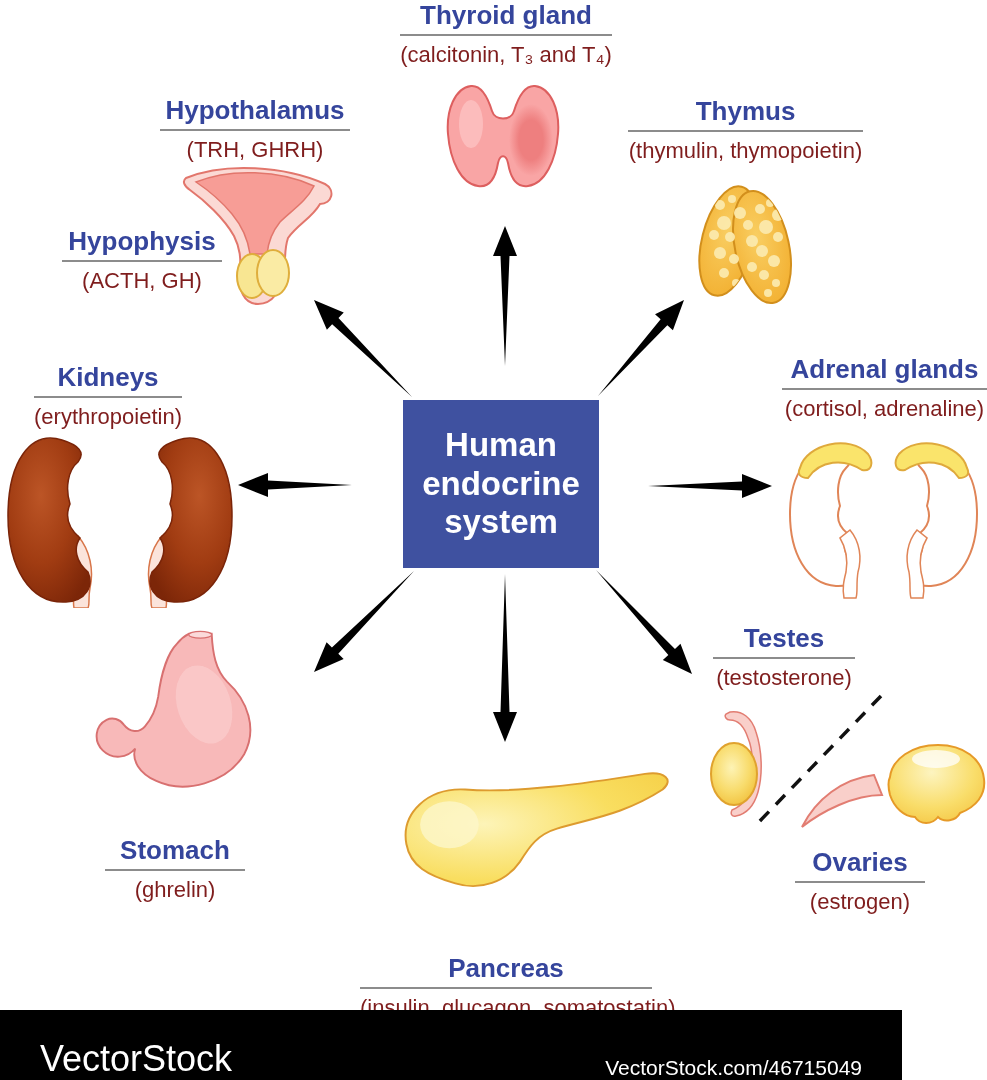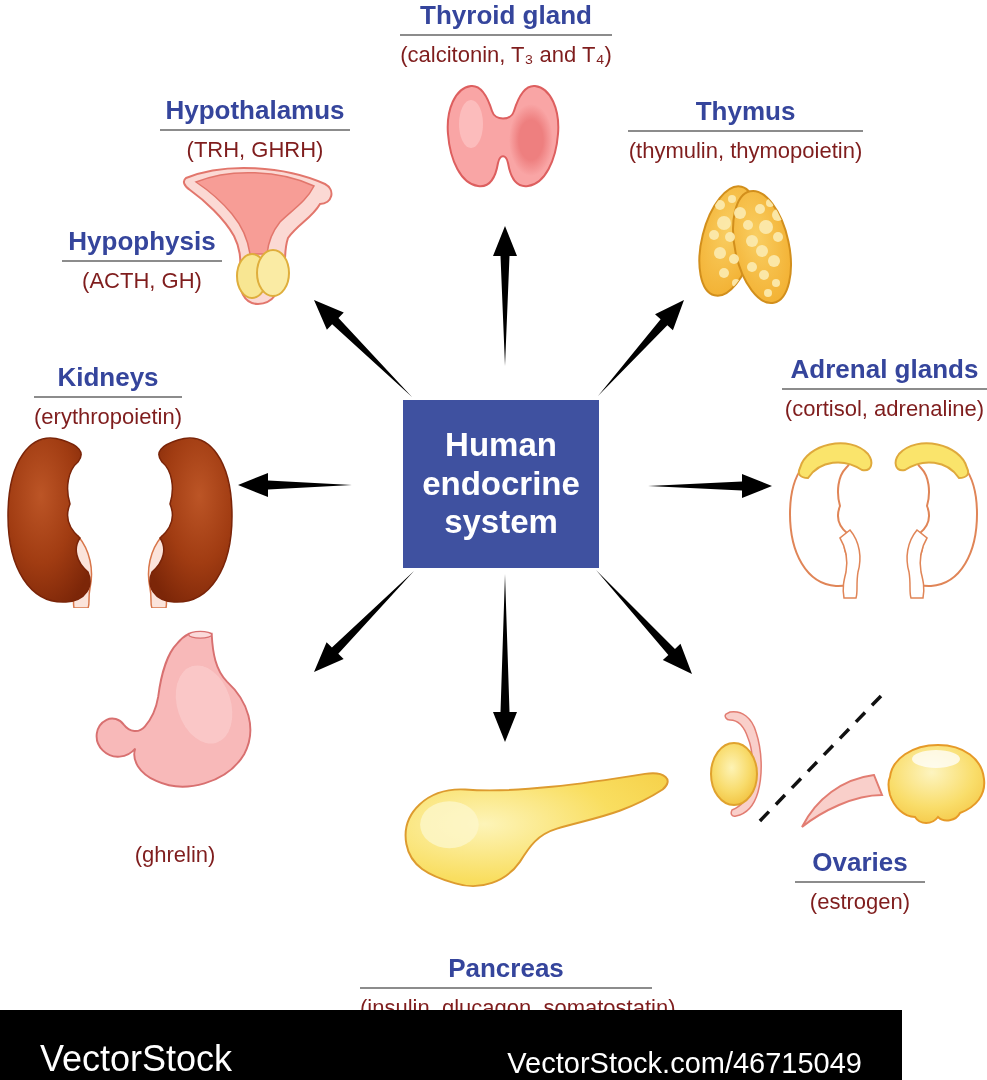--- a/index.html
+++ b/index.html
@@ -11,21 +11,21 @@
   .gland-hormones{display:block;font-size:22px;line-height:1.15;color:#7f1d1d;margin-top:6px;white-space:nowrap;}
   .organ{position:absolute;}
   #center-box{position:absolute;left:403px;top:400px;width:196px;height:168px;background:#3f51a0;
               color:#ffffff;display:flex;align-items:center;justify-content:center;text-align:center;
               font-size:33px;line-height:1.18;font-weight:bold;}
   #arrows{position:absolute;left:0;top:0;}
   #watermark-bar{position:absolute;left:0;top:1010px;width:902px;height:70px;background:#000000;
                  color:#ffffff;display:flex;align-items:flex-end;justify-content:space-between;
                  padding:0 40px;box-sizing:border-box;}
   #watermark-left{font-size:36px;}
-  #watermark-right{font-size:29px;}
+  #watermark-right{font-size:21px;}
 </style>
 </head>
 <body>
 
 <div id="canvas">
 
   <svg id="arrows" width="987" height="1080" viewBox="0 0 987 1080">
     <line x1="881" y1="696" x2="754" y2="827" stroke="#111111" stroke-width="3.5" stroke-dasharray="13 10"></line>
   <path d="M 505 366
              L 509.5 256
@@ -104,27 +104,32 @@
   <div class="label" style="left:782px;top:355px;width:205px">
     <span class="gland-name">Adrenal glands</span>
     <span class="gland-hormones">(cortisol, adrenaline)</span>
   </div>
 
   <div class="label" style="left:34px;top:363px;width:148px">
     <span class="gland-name">Kidneys</span>
     <span class="gland-hormones">(erythropoietin)</span>
   </div>
 
+  <div class="label" style="left:713px;top:624px;width:142px">
+    <span class="gland-name">Testes</span>
+    <span class="gland-hormones">(testosterone)</span>
+  </div>
 
   <div class="label" style="left:795px;top:848px;width:130px">
     <span class="gland-name">Ovaries</span>
     <span class="gland-hormones">(estrogen)</span>
   </div>
 
   <div class="label" style="left:105px;top:836px;width:140px">
+    <span class="gland-name">Stomach</span>
     <span class="gland-hormones">(ghrelin)</span>
   </div>
 
   <div class="label" style="left:360px;top:954px;width:292px">
     <span class="gland-name">Pancreas</span>
     <span class="gland-hormones">(insulin, glucagon, somatostatin)</span>
   </div>
 
   <svg class="organ" style="left:433px;top:78px" width="140" height="120" viewBox="0 0 140 120">
     <defs>

